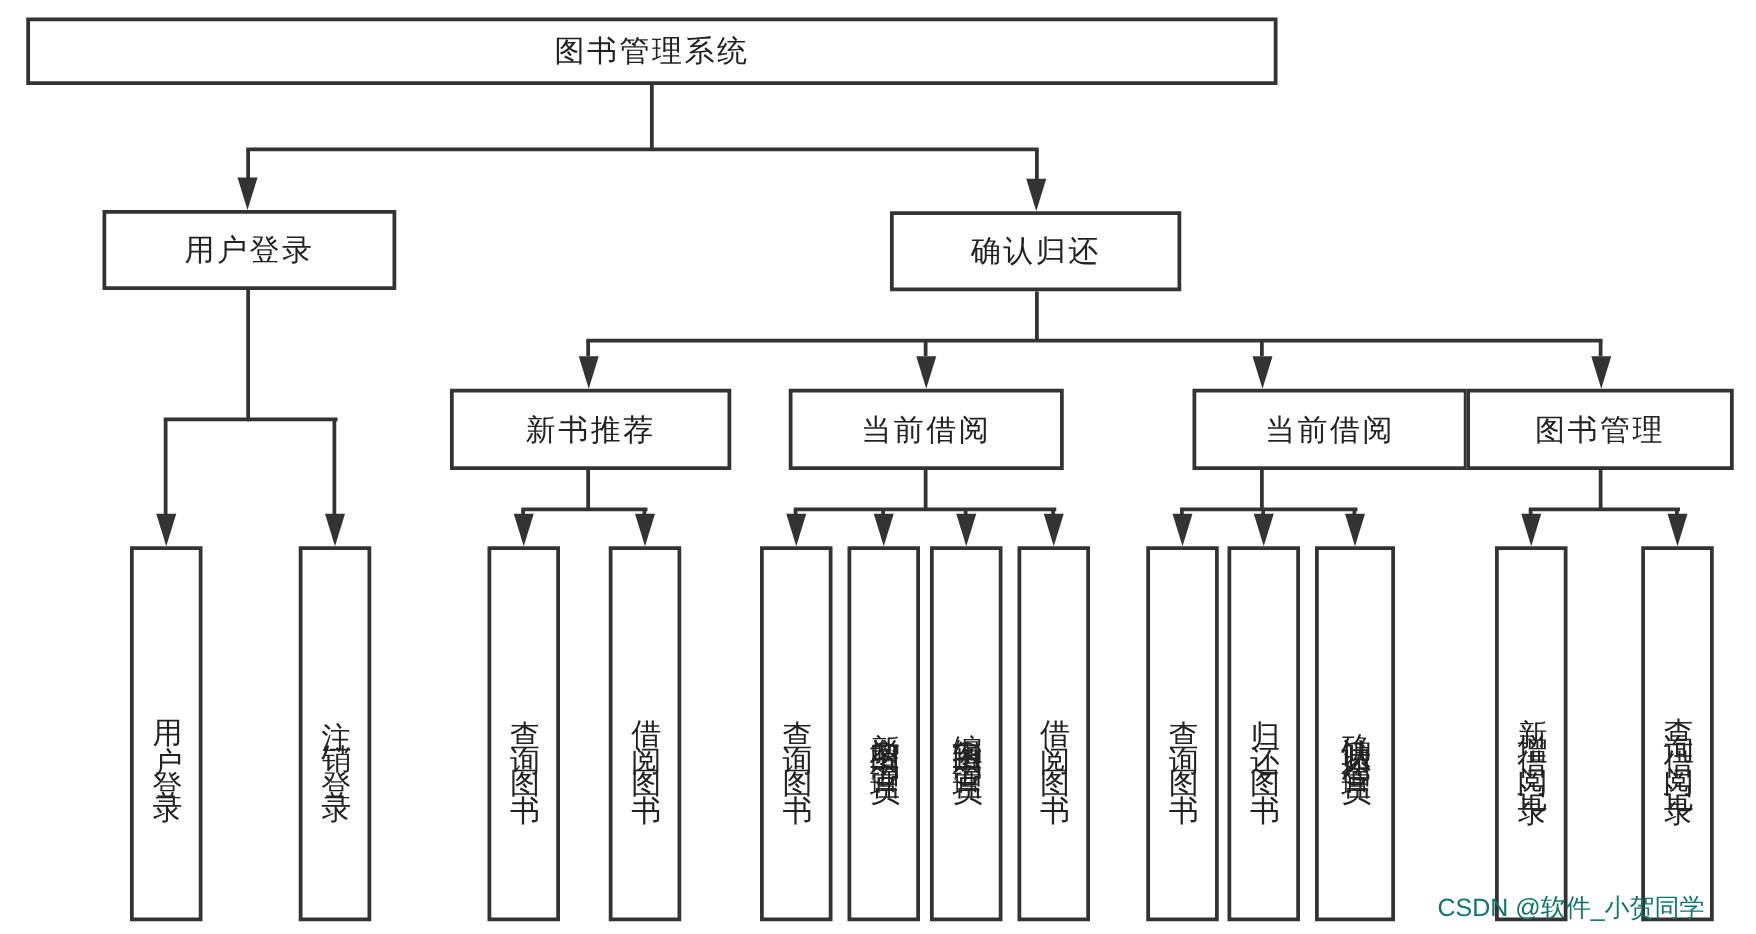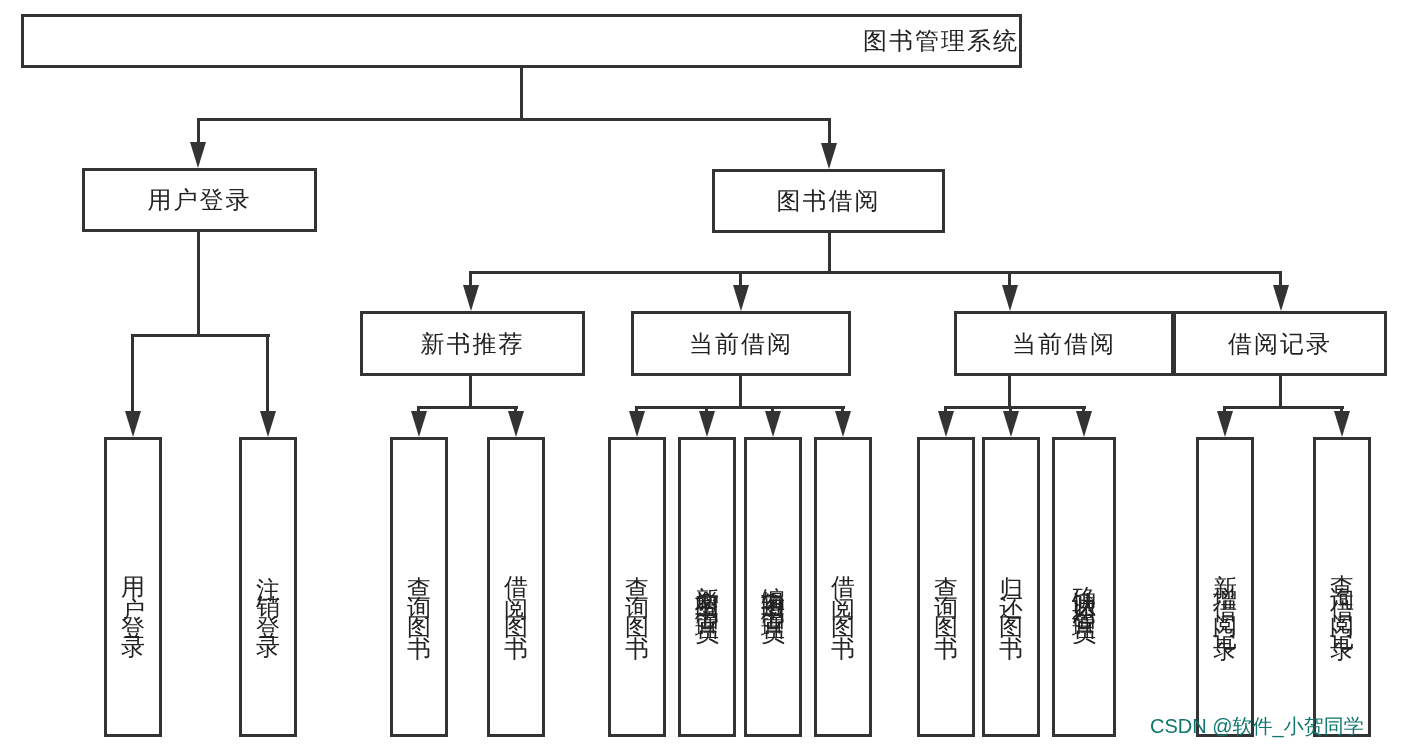--- a/index.html
+++ b/index.html
@@ -27,46 +27,46 @@
   .watermark {
     position:absolute; left:1150px; top:713px; z-index:5;
     font-size:20px; color:#0f766e; white-space:nowrap; pointer-events:none;
   }
 </style>
 </head>
 <body>
 
 <div id="canvas">
 
-  <div class="bx" style="left:21px;top:14px;width:1001px;height:54px;justify-content:flex-end;">
+  <div class="bx" style="left:21px;top:14px;width:1001px;height:54px;">
     <span class="hlabel">图书管理系统</span>
   </div>
 
   <div class="bx" style="left:82px;top:168px;width:235px;height:64px;">
     <span class="hlabel">用户登录</span>
   </div>
 
   <div class="bx" style="left:712px;top:169px;width:233px;height:64px;">
-    <span class="hlabel">图书借阅</span>
+    <span class="hlabel">确认归还</span>
   </div>
 
   <div class="bx" style="left:360px;top:311px;width:225px;height:65px;">
     <span class="hlabel">新书推荐</span>
   </div>
 
   <div class="bx" style="left:631px;top:311px;width:220px;height:65px;">
     <span class="hlabel">当前借阅</span>
   </div>
 
   <div class="bx" style="left:954px;top:311px;width:220px;height:65px;">
     <span class="hlabel">当前借阅</span>
   </div>
 
   <div class="bx" style="left:1173px;top:311px;width:214px;height:65px;">
-    <span class="hlabel">借阅记录</span>
+    <span class="hlabel">图书管理</span>
   </div>
 
   <div class="bx" style="left:104px;top:437px;width:58px;height:300px;">
     <span class="vtext s4">用户登录</span>
   </div>
   <div class="bx" style="left:239px;top:437px;width:58px;height:300px;">
     <span class="vtext s4">注销登录</span>
   </div>
 
   <div class="bx" style="left:390px;top:437px;width:58px;height:300px;">

